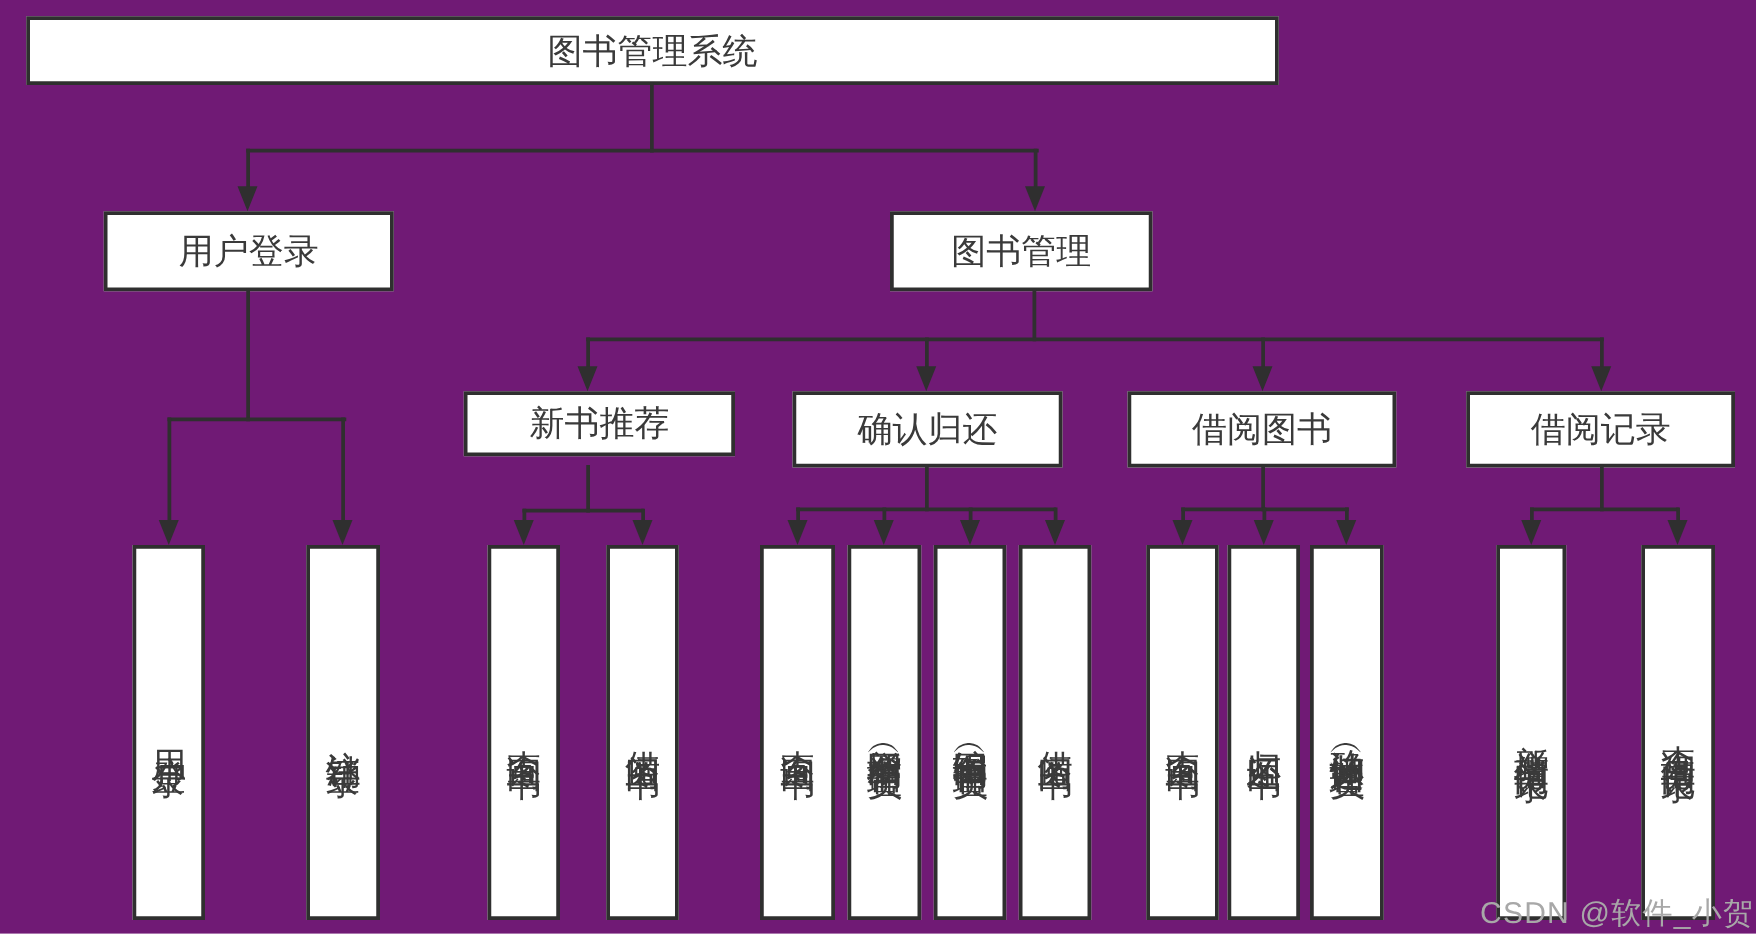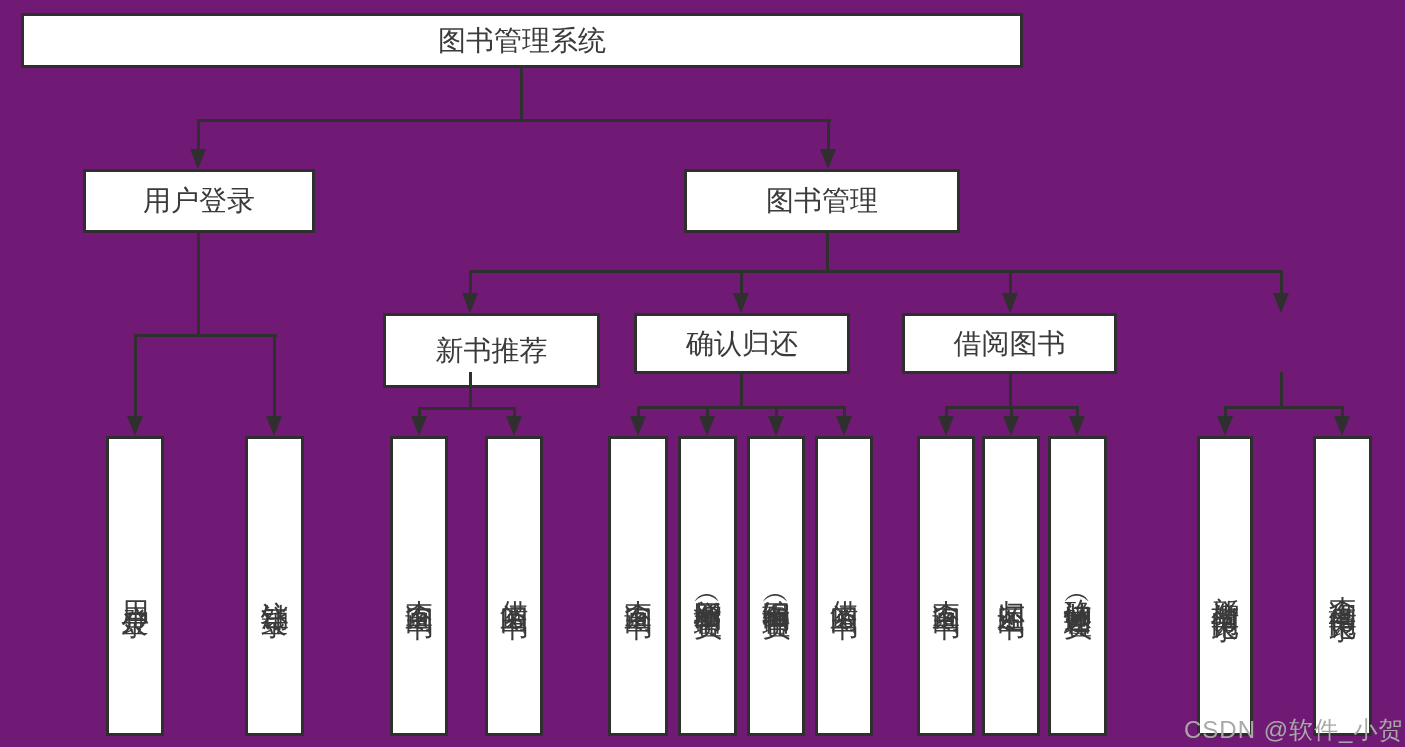--- a/index.html
+++ b/index.html
@@ -43,43 +43,46 @@
   <div class="line vline" style="left:520px;top:66px;height:56px"></div>
   <div class="line hline" style="left:197px;top:119px;width:634px"></div>
   <div class="line vline" style="left:197px;top:119px;height:34px"></div>
   <div class="arrow" style="left:190px;top:149px"></div>
   <div class="line vline" style="left:827px;top:119px;height:34px"></div>
   <div class="arrow" style="left:820px;top:149px"></div>
 
   <div class="box" style="left:83px;top:169px;width:232px;height:64px">
     <span class="lbl">用户登录</span>
   </div>
-  <div class="box" style="left:684px;top:169px;width:276px;height:64px">
+  <div class="box" style="left:712px;top:169px;width:210px;height:64px">
     <span class="lbl">图书管理</span>
   </div>
 
   <div class="line vline" style="left:826px;top:231px;height:42px"></div>
   <div class="line hline" style="left:469px;top:270px;width:814px"></div>
   <div class="line vline" style="left:469px;top:270px;height:26px"></div>
   <div class="arrow" style="left:462px;top:293px"></div>
   <div class="line vline" style="left:740px;top:270px;height:26px"></div>
   <div class="arrow" style="left:733px;top:293px"></div>
   <div class="line vline" style="left:1009px;top:270px;height:26px"></div>
   <div class="arrow" style="left:1002px;top:293px"></div>
   <div class="line vline" style="left:1280px;top:270px;height:26px"></div>
   <div class="arrow" style="left:1273px;top:293px"></div>
 
-  <div class="box" style="left:383px;top:313px;width:217px;height:75px">
+  <div class="box" style="left:371px;top:313px;width:217px;height:52px">
     <span class="lbl">新书推荐</span>
   </div>
   <div class="box" style="left:634px;top:313px;width:216px;height:61px">
     <span class="lbl">确认归还</span>
   </div>
   <div class="box" style="left:902px;top:313px;width:215px;height:61px">
     <span class="lbl">借阅图书</span>
+  </div>
+  <div class="box" style="left:1173px;top:313px;width:215px;height:61px">
+    <span class="lbl">借阅记录</span>
   </div>
 
   <div class="line vline" style="left:197px;top:231px;height:106px"></div>
   <div class="line hline" style="left:134px;top:334px;width:143px"></div>
   <div class="line vline" style="left:134px;top:334px;height:85px"></div>
   <div class="arrow" style="left:127px;top:416px"></div>
   <div class="line vline" style="left:273px;top:334px;height:85px"></div>
   <div class="arrow" style="left:266px;top:416px"></div>
 
   <div class="line vline" style="left:469px;top:372px;height:38px"></div>

